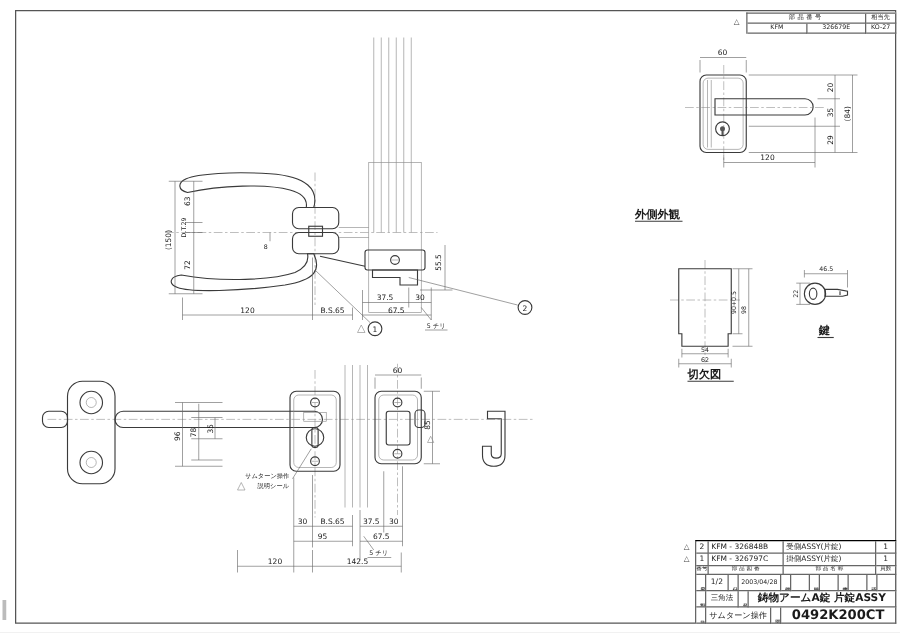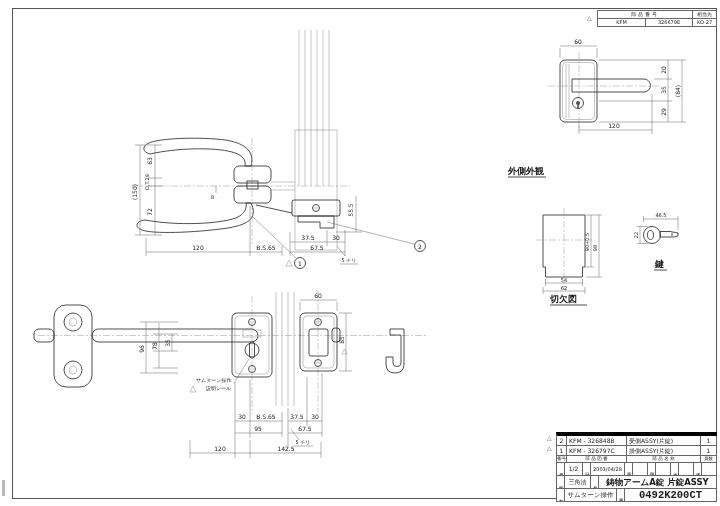--- a/index.html
+++ b/index.html
@@ -16,21 +16,21 @@
   .dl{stroke:#666;stroke-width:.5;fill:none;}
   .cl{stroke:#999;stroke-width:.5;fill:none;stroke-dasharray:7 2 2 2;}
   
   .htable{position:absolute;left:597px;top:10px;width:119px;font-size:5px;line-height:1;
           border-left:1px solid #666;border-top:1px solid #666;background:#fff;}
   .htable .hrow{display:flex;height:8px;}
   .htable .hc{box-sizing:border-box;border-right:1px solid #666;border-bottom:1px solid #666;
           display:flex;align-items:center;justify-content:center;overflow:hidden;white-space:nowrap;}
   
   .tblock{position:absolute;left:556px;top:432px;width:160px;background:#fff;font-size:6px;line-height:1;
-          border-left:1px solid #666;border-top:4px solid #000000;}
+          border-left:1px solid #666;border-top:1px solid #000000;}
   .tb-row{display:flex;}
   .tc{box-sizing:border-box;border-right:1px solid #666;border-bottom:1px solid #666;
       display:flex;align-items:center;justify-content:center;overflow:hidden;white-space:nowrap;}
   .tc.left{justify-content:flex-start;padding-left:2px;}
   .vlab{writing-mode:vertical-rl;font-size:4.5px;color:#333;letter-spacing:0;}
   .tri{position:absolute;font-size:6px;color:#444;line-height:1;}
   .corner-mark{position:absolute;left:2px;bottom:10px;width:3px;height:16px;background:#bbb;}
 </style>
 </head>
 <body>
@@ -370,16 +370,16 @@
       <div class="tc" style="width:118px;font-size:8.5px;font-weight:bold;">鋳物アームA錠 片錠ASSY</div>
     </div>
     <div class="tb-row" style="height:13px">
       <div class="tc" style="width:8px">
           <span class="vlab">社名</span>
         </div>
       <div class="tc" style="width:52px;font-size:6.5px;">サムターン操作</div>
       <div class="tc" style="width:8px">
           <span class="vlab">図番</span>
         </div>
-      <div class="tc" style="width:92px;font-size:10.5px;font-weight:bold;font-family:Liberation Mono, monospace;">0492K200CT</div>
+      <div class="tc" style="width:92px;font-size:10.5px;font-weight:bold;">0492K200CT</div>
     </div>
   </div>
 </div>
 
 </body></html>

